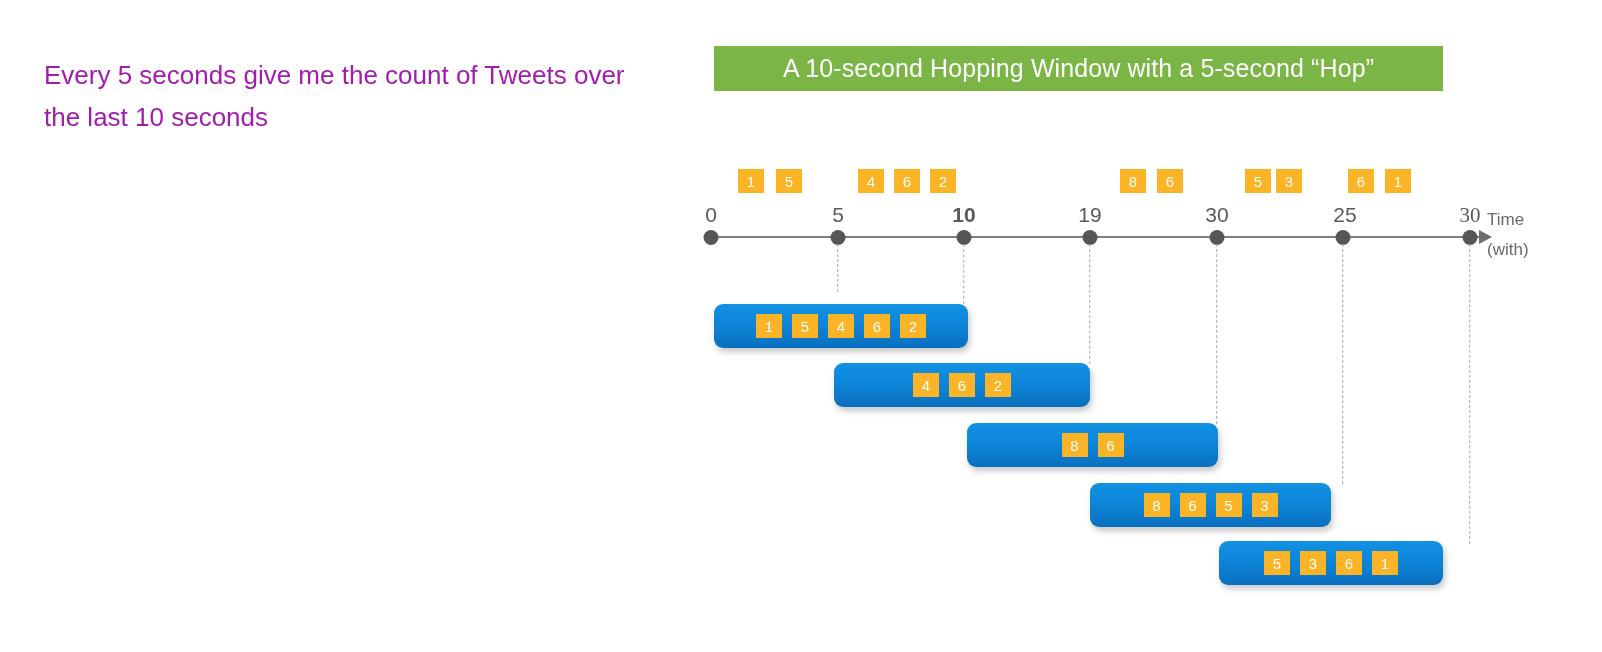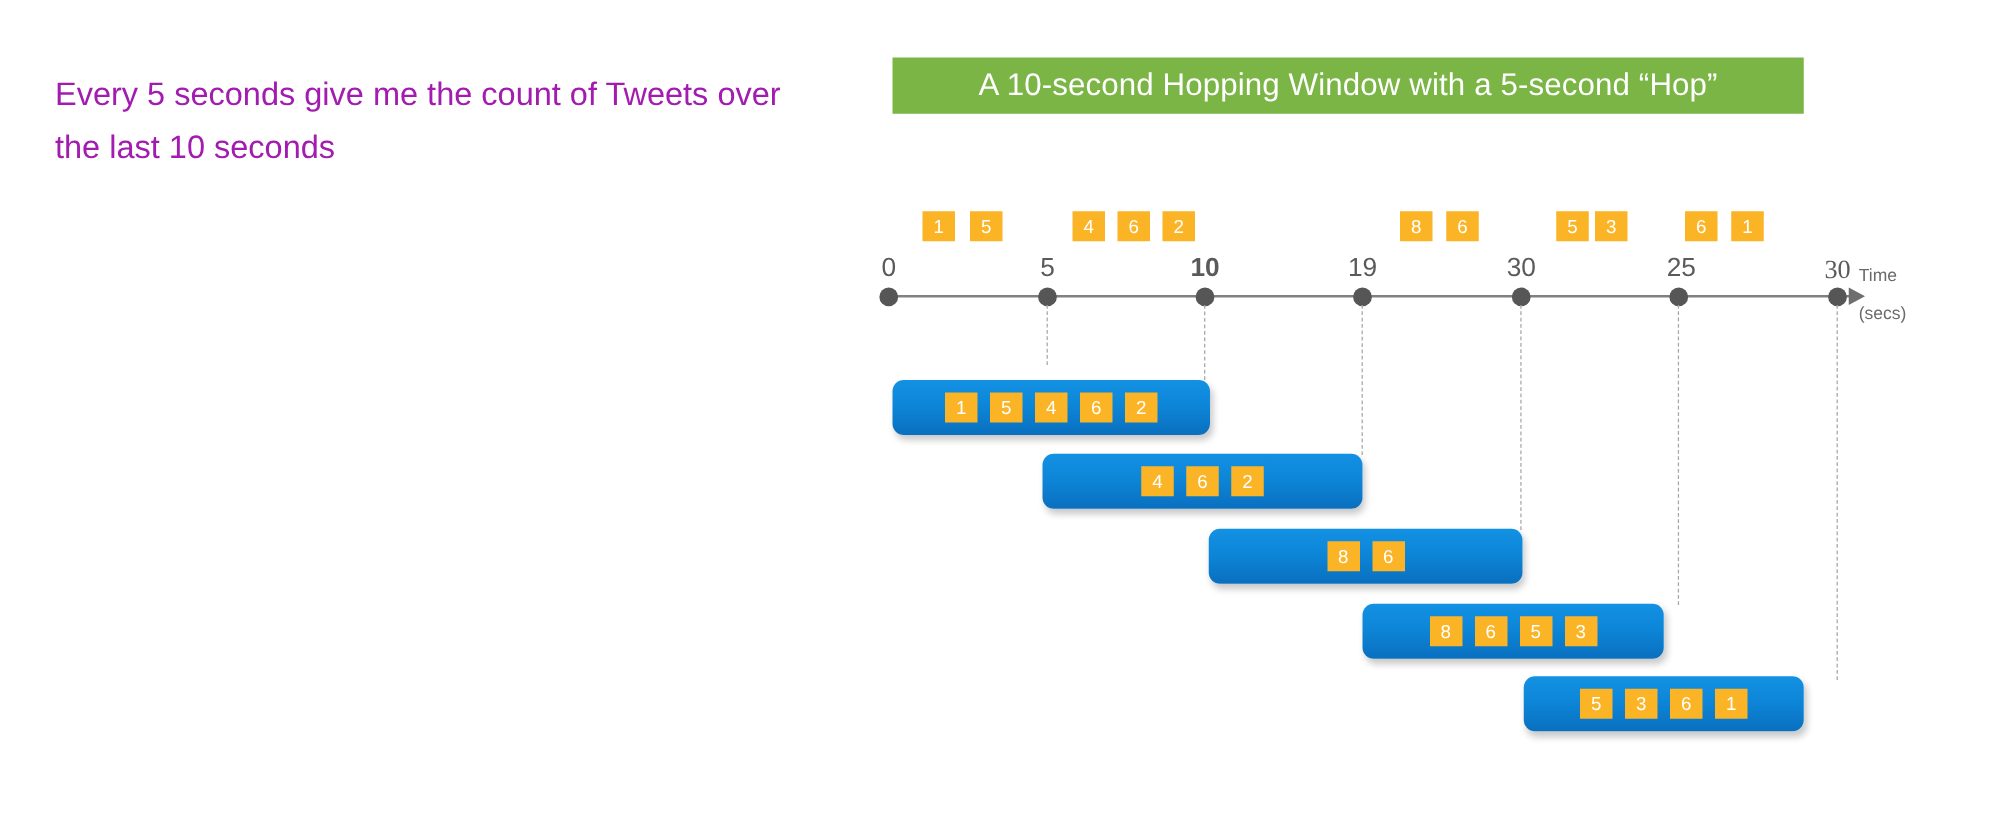--- a/index.html
+++ b/index.html
@@ -100,21 +100,21 @@
   .drop-line {
     position: absolute;
     width: 0;
     border-left: 1.5px dashed #A6A6A6;
     transform: translateX(-0.75px);
   }
   #axis-title {
     position: absolute;
     left: 1487px;
     top: 205px;
-    font-size: 14px;
+    font-size: 17px;
     line-height: 30px;
     color: #6A6A6A;
     white-space: nowrap;
   }
 
   
   .chip {
     position: absolute;
     width: 26px;
     height: 24px;
@@ -165,21 +165,21 @@
 
   <div id="banner">
     <span id="banner-text">A 10-second Hopping Window with a 5-second “Hop”</span>
   </div>
 
   <div id="timeline">
     <div class="axis-line"></div>
     <div class="axis-arrow"></div>
     <div id="axis-title">
       <div>Time</div>
-      <div>(secs)</div>
+      <div>(with)</div>
     </div>
     <div id="ticks-host">
         <div class="tick-dot" style="left: 711px;"></div>
         <div class="tick-label" style="left: 711px;">0</div>
         <div class="tick-dot" style="left: 838px;"></div>
         <div class="tick-label" style="left: 838px;">5</div>
         <div class="tick-dot" style="left: 964px;"></div>
         <div class="tick-label" style="left: 964px; font-weight: bold;">10</div>
         <div class="tick-dot" style="left: 1090px;"></div>
         <div class="tick-label" style="left: 1090px;">19</div>

